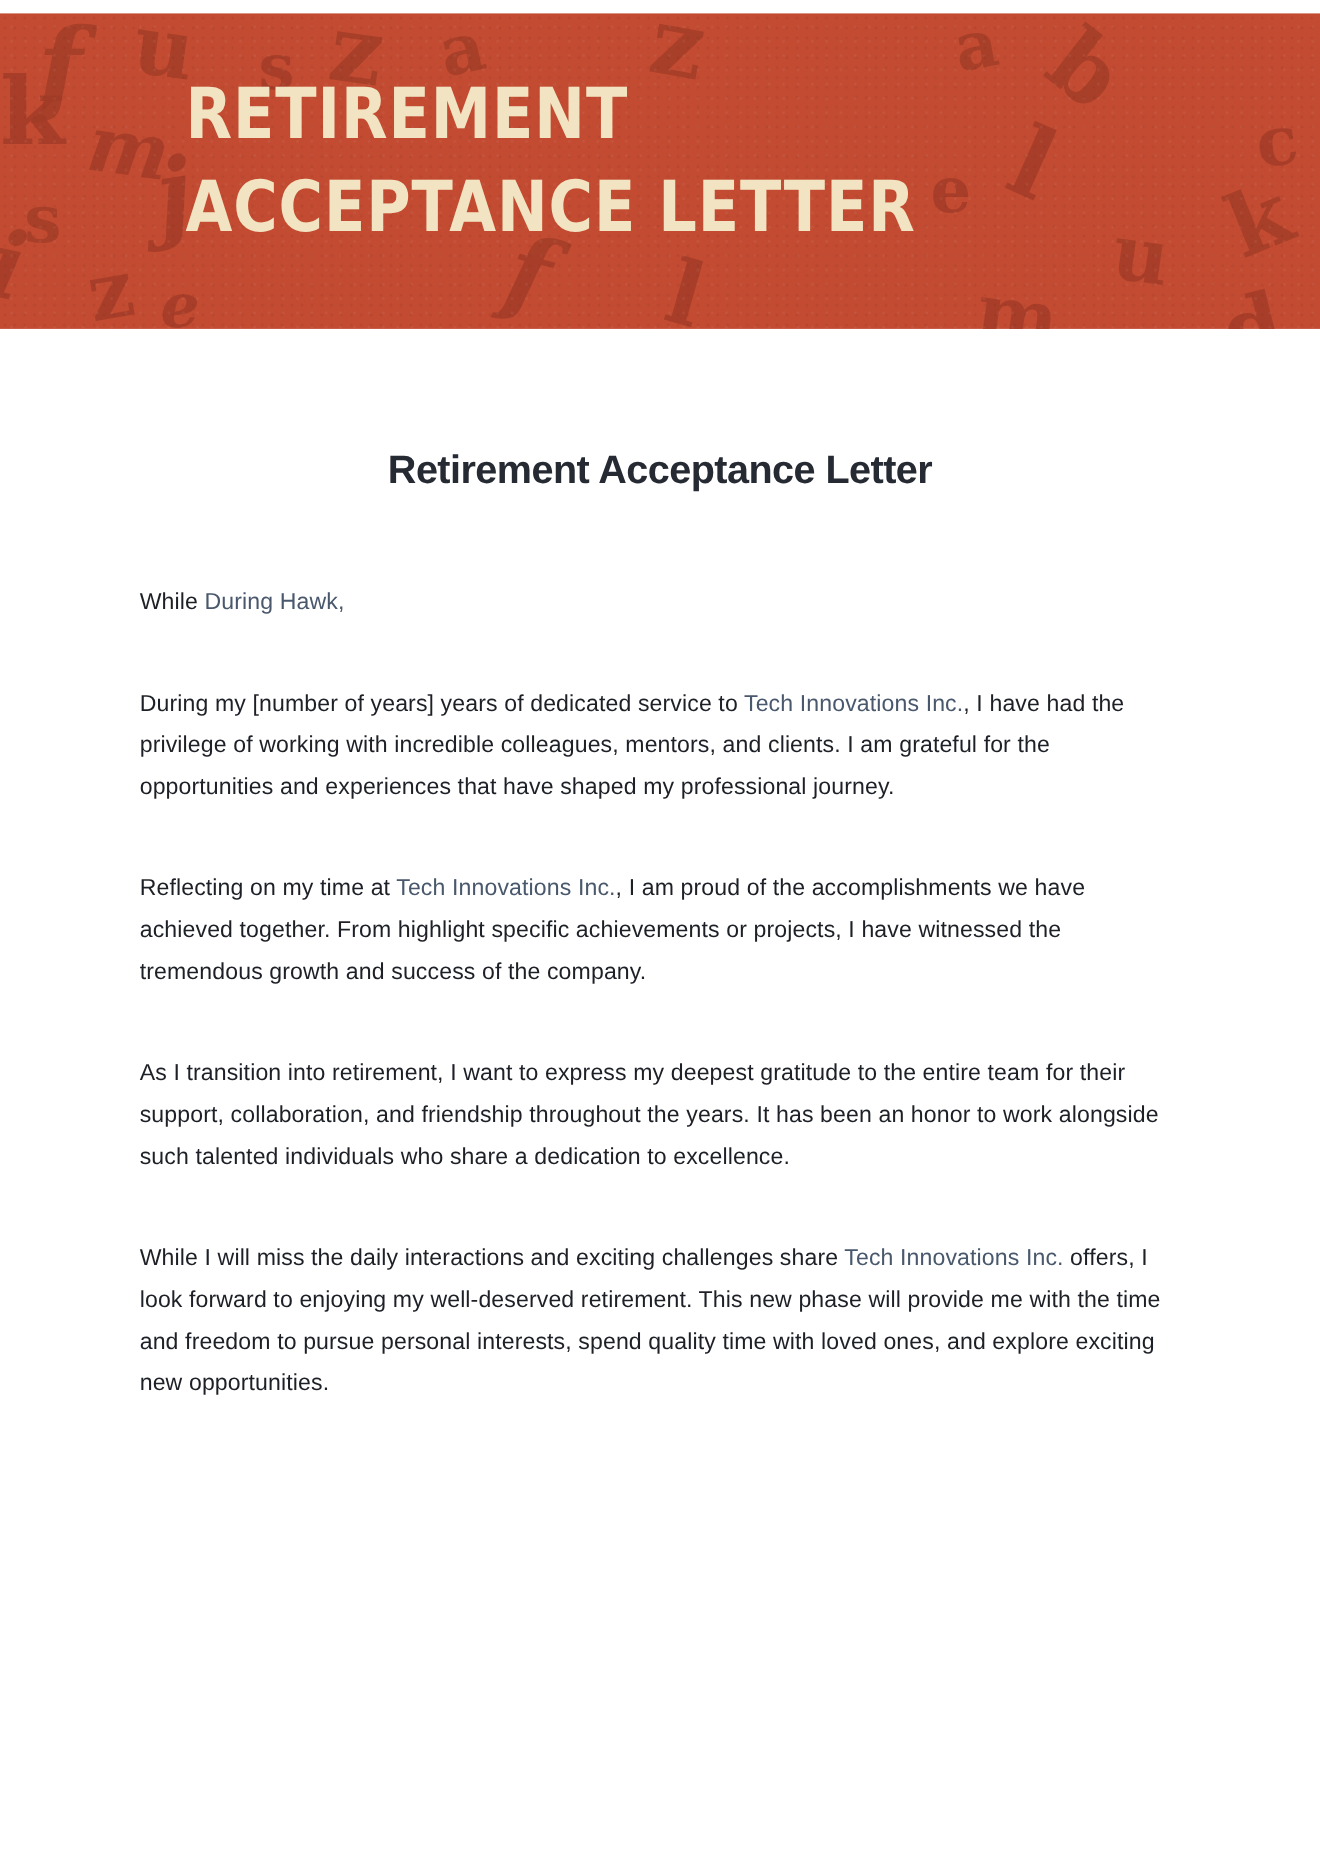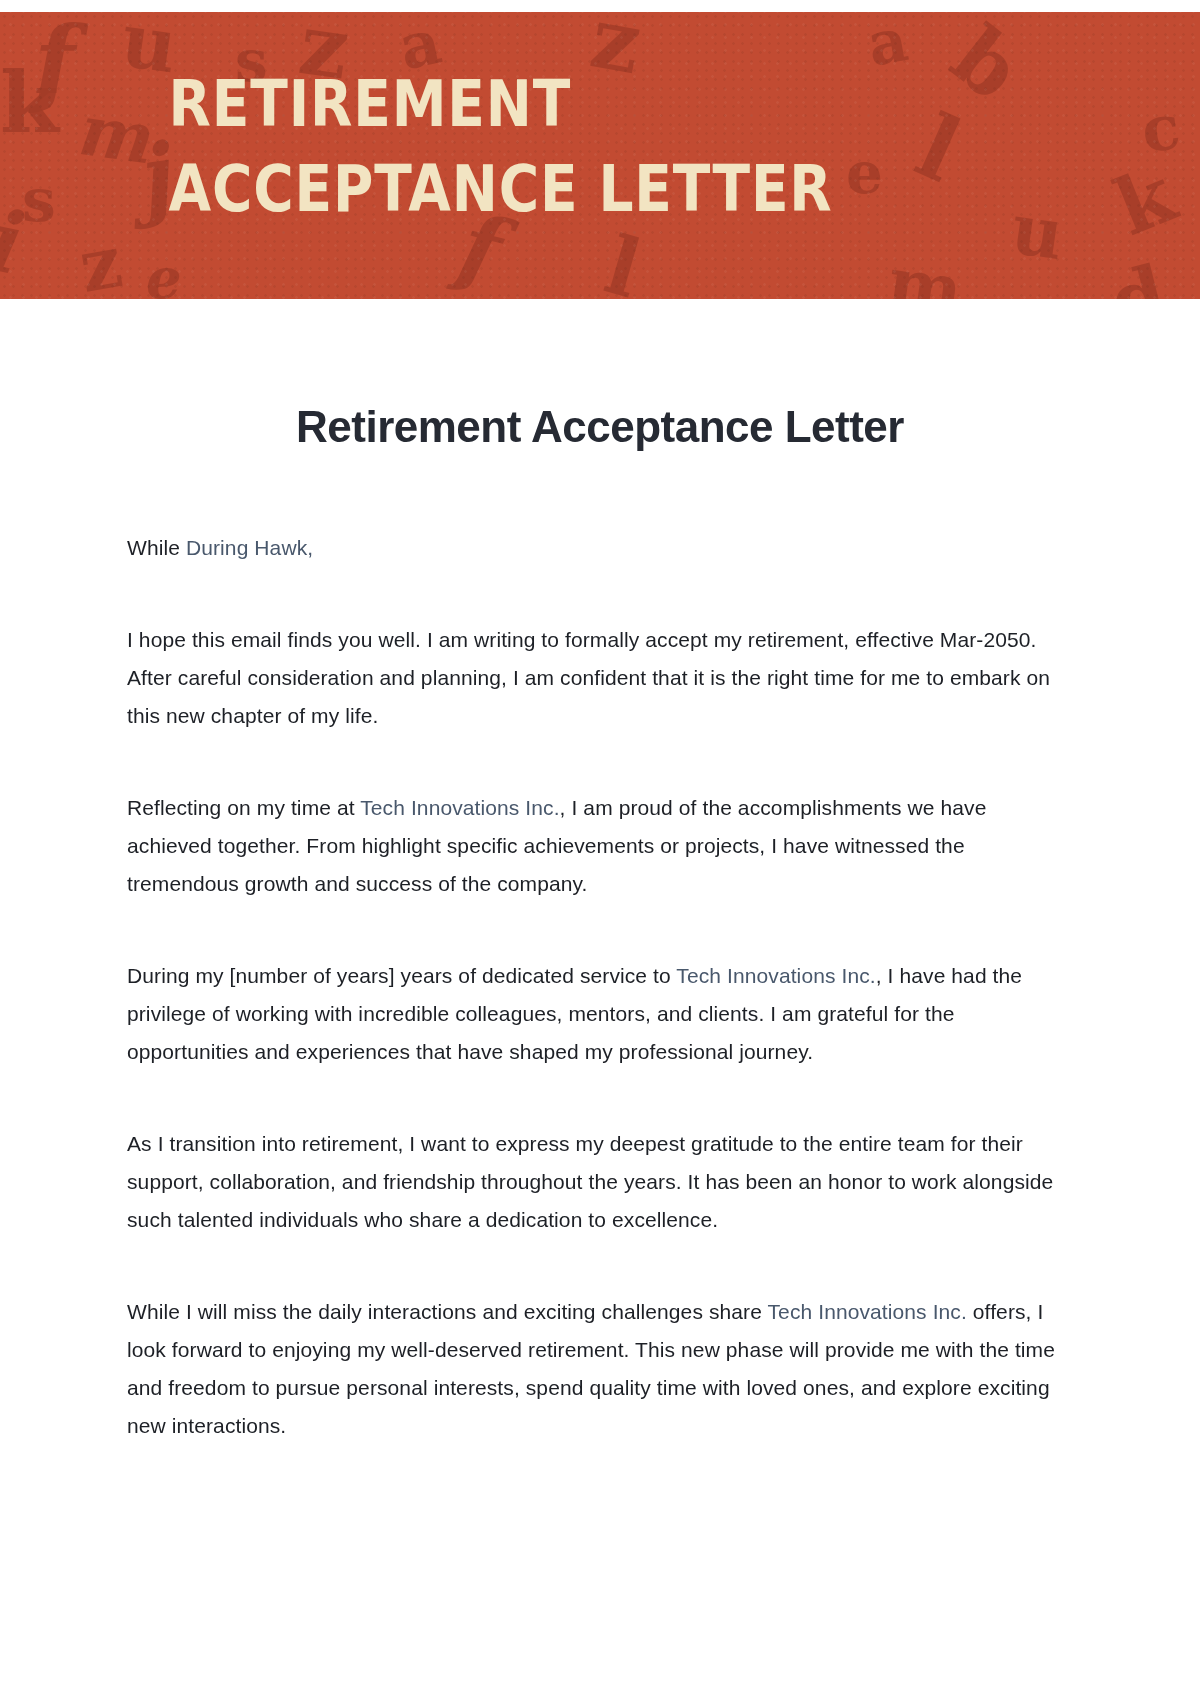--- a/index.html
+++ b/index.html
@@ -55,21 +55,21 @@
     transform: scaleX(0.86);
     transform-origin: left top;
     white-space: nowrap;
   }
 
   
   .doc { padding: 0 127px; }
   .doc-title {
     margin: 102px 0 0 0;
     text-align: center;
-    font-size: 44px;
+    font-size: 36px;
     line-height: 52px;
     font-weight: 700;
     letter-spacing: -0.5px;
     color: var(--doc_title, #262a33);
   }
   .letter-body {
     margin-top: 76px;
     font-size: 21px;
     line-height: 38px;
     color: var(--body_text, #1d2026);
@@ -113,21 +113,20 @@
     <div class="banner-title">
       <div>RETIREMENT</div>
       <div>ACCEPTANCE LETTER</div>
     </div>
   </div>
 
   <div class="doc">
     <h1 class="doc-title">Retirement Acceptance Letter</h1>
     <div class="letter-body">
         <p><span>While </span><span class="accent">During Hawk,</span></p>
-        <p><span>I hope this email finds you well. I am writing to formally accept my retirement, effective Mar-2050. After careful consideration and planning, I am confident that it is the right time for me to embark on this new chapter of my life.</span></p>
+        <p><span>During my [number of years] years of dedicated service to </span><span class="accent">Tech Innovations Inc.</span><span>, I have had the privilege of working with incredible colleagues, mentors, and clients. I am grateful for the opportunities and experiences that have shaped my professional journey.</span></p>
         <p><span>Reflecting on my time at </span><span class="accent">Tech Innovations Inc.</span><span>, I am proud of the accomplishments we have achieved together. From highlight specific achievements or projects, I have witnessed the tremendous growth and success of the company.</span></p>
-        <p><span>During my [number of years] years of dedicated service to </span><span class="accent">Tech Innovations Inc.</span><span>, I have had the privilege of working with incredible colleagues, mentors, and clients. I am grateful for the opportunities and experiences that have shaped my professional journey.</span></p>
         <p><span>As I transition into retirement, I want to express my deepest gratitude to the entire team for their support, collaboration, and friendship throughout the years. It has been an honor to work alongside such talented individuals who share a dedication to excellence.</span></p>
-        <p><span>While I will miss the daily interactions and exciting challenges share </span><span class="accent">Tech Innovations Inc.</span><span> offers, I look forward to enjoying my well-deserved retirement. This new phase will provide me with the time and freedom to pursue personal interests, spend quality time with loved ones, and explore exciting new interactions.</span></p>
+        <p><span>While I will miss the daily interactions and exciting challenges share </span><span class="accent">Tech Innovations Inc.</span><span> offers, I look forward to enjoying my well-deserved retirement. This new phase will provide me with the time and freedom to pursue personal interests, spend quality time with loved ones, and explore exciting new opportunities.</span></p>
       </div>
   </div>
 
 </div>
 
 </body></html>

